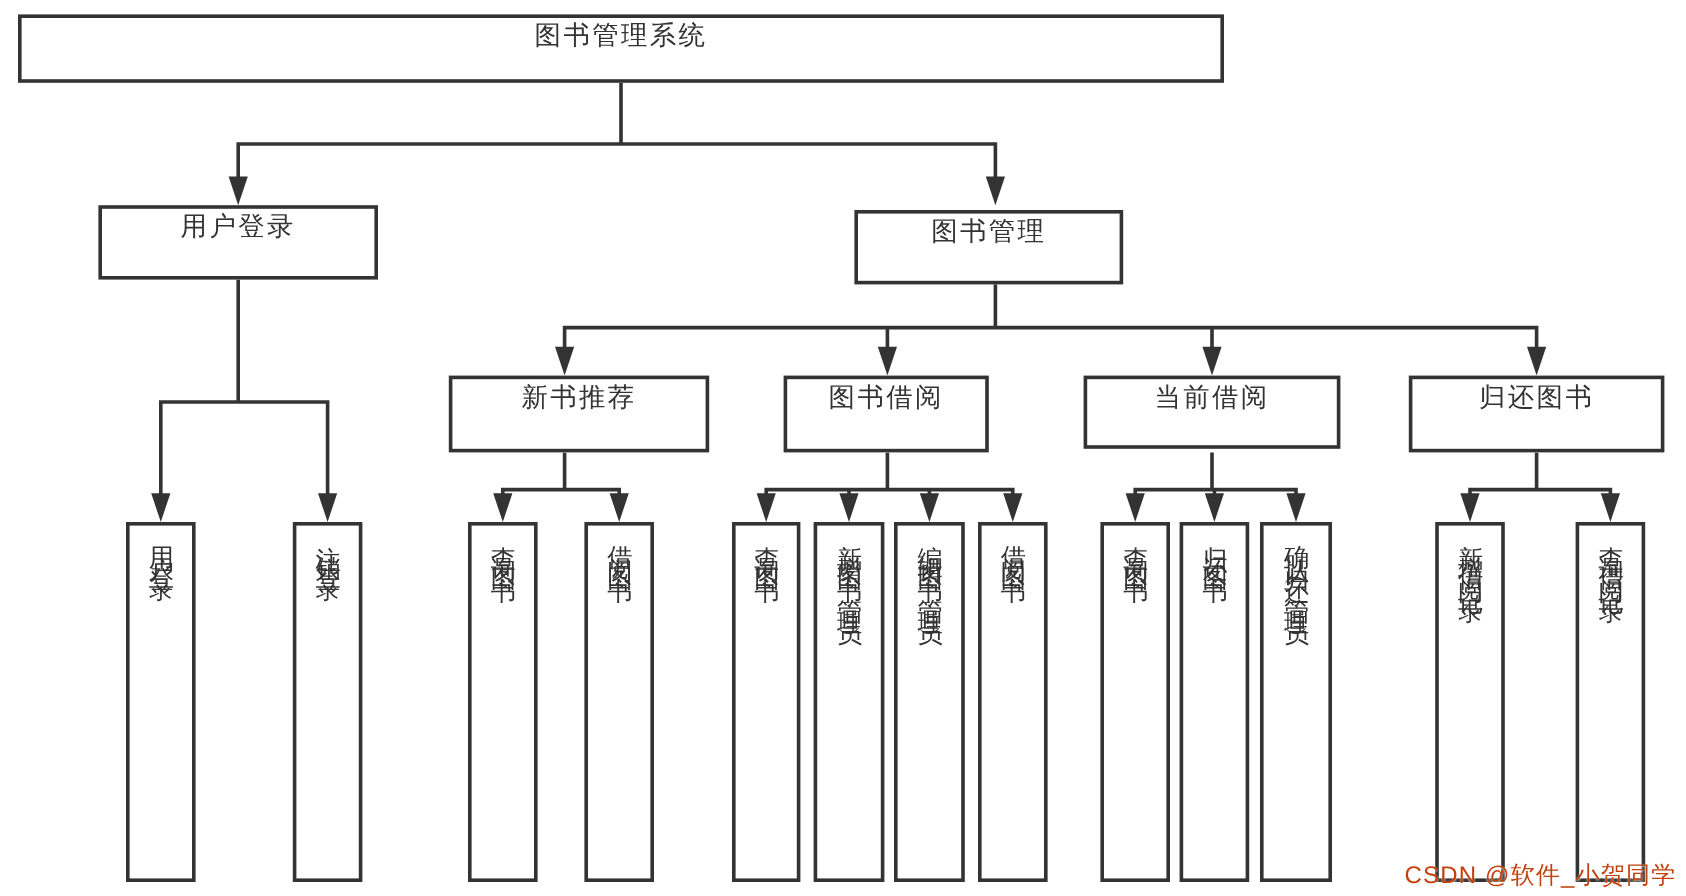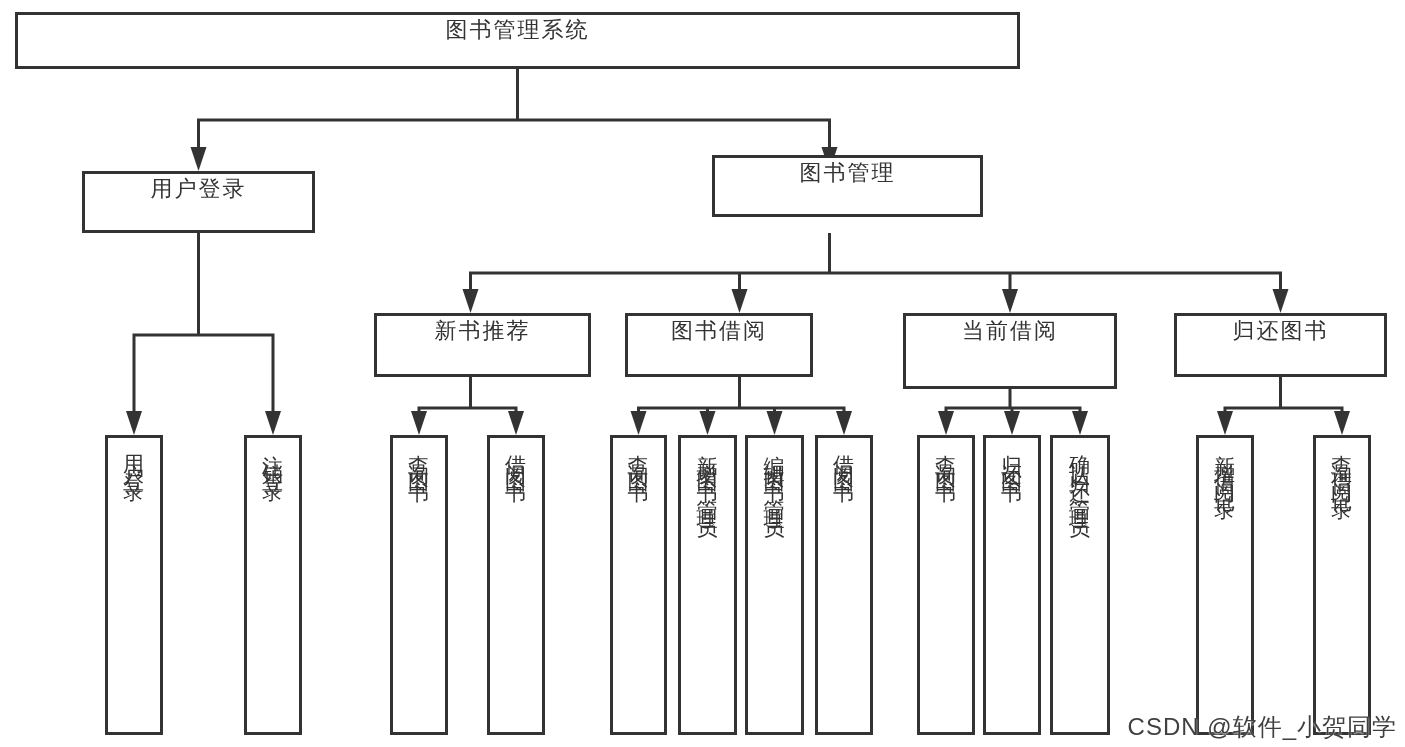--- a/index.html
+++ b/index.html
@@ -13,21 +13,21 @@
     color:#333333;
   }
   .box.h span { font-size:22px; letter-spacing:2px; white-space:nowrap; }
   .box.v span {
     writing-mode:vertical-rl;
     font-size:21px; letter-spacing:9px; line-height:1;
     white-space:nowrap;
   }
   .watermark {
     position:absolute; right:8px; bottom:4px;
-    font-size:24px; color:#404040; letter-spacing:1px;
+    font-size:20px; color:#c2410c; letter-spacing:1px;
     text-shadow:0 1px 2px rgba(255,255,255,0.95);
     white-space:nowrap;
   }
 </style>
 </head>
 <body>
 
 <div class="canvas">
 
   <svg class="wires" viewBox="0 0 1405 747" xmlns="http://www.w3.org/2000/svg">
@@ -63,31 +63,31 @@
     </g>
   </svg>
 
   <div class="box h" style="left:15px;top:12px;width:1005px;height:57px">
     <span>图书管理系统</span>
   </div>
 
   <div class="box h" style="left:82px;top:171px;width:233px;height:62px">
     <span>用户登录</span>
   </div>
-  <div class="box h" style="left:712px;top:155px;width:271px;height:62px">
+  <div class="box h" style="left:712px;top:175px;width:224px;height:62px">
     <span>图书管理</span>
   </div>
 
   <div class="box h" style="left:374px;top:313px;width:217px;height:64px">
     <span>新书推荐</span>
   </div>
-  <div class="box h" style="left:625px;top:313px;width:188px;height:64px">
+  <div class="box h" style="left:653px;top:313px;width:171px;height:64px">
     <span>图书借阅</span>
   </div>
-  <div class="box h" style="left:903px;top:313px;width:214px;height:76px">
+  <div class="box h" style="left:903px;top:313px;width:214px;height:61px">
     <span>当前借阅</span>
   </div>
   <div class="box h" style="left:1174px;top:313px;width:213px;height:64px">
     <span>归还图书</span>
   </div>
 
   <div class="box v" style="left:105px;top:435px;width:58px;height:300px">
     <span>用户登录</span>
   </div>
   <div class="box v" style="left:244px;top:435px;width:58px;height:300px">

